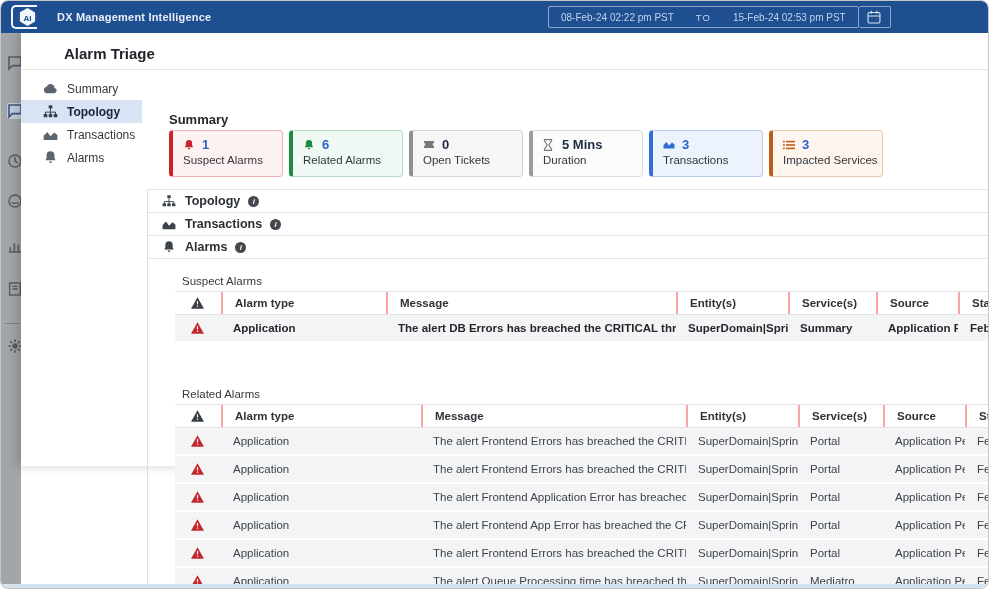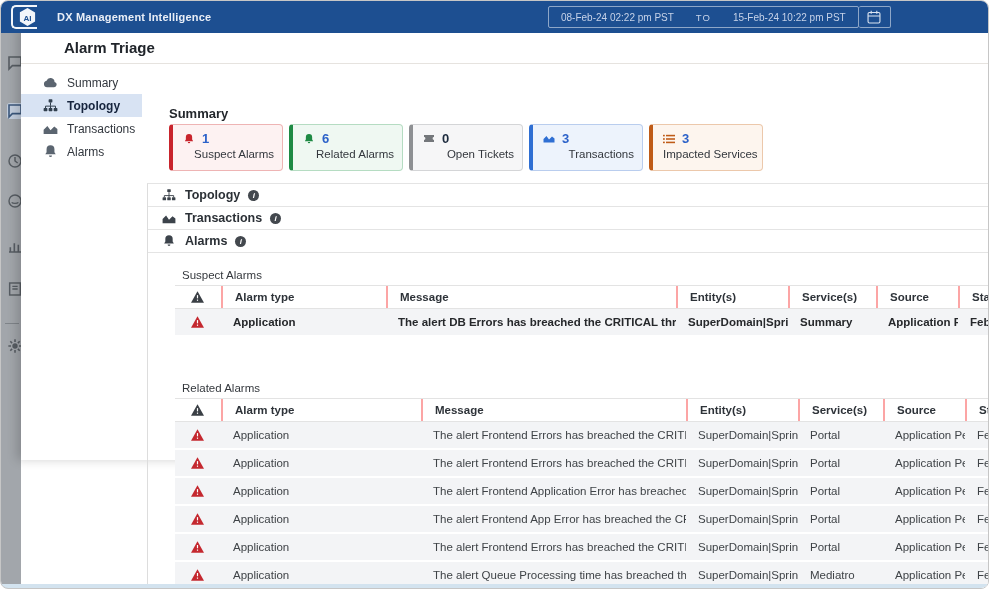--- a/index.html
+++ b/index.html
@@ -17,21 +17,21 @@
   .cal-box { width:32px; height:22px; border:1px solid rgba(255,255,255,.5); border-left:none; border-radius:2px; display:flex; align-items:center; justify-content:center; }
   .to-label { letter-spacing:1px; font-size:9.5px; }
 
   
   .back-sidebar { position:absolute; left:0; top:32px; width:20px; height:557px; background:#a2a6ab; z-index:5; overflow:hidden; }
   .back-icon { position:absolute; left:6px; width:16px; height:16px; color:#4b5157; opacity:.85; }
   .back-icon.hl { background:#c9d6e8; border-radius:3px; }
   .back-divider { position:absolute; left:4px; width:14px; border-top:1px solid #7f8489; }
 
   
-  .modal { position:absolute; left:20px; top:26px; width:969px; height:433px; background:#fff; z-index:10; box-shadow:-4px 0 10px rgba(0,0,0,.18);text-align:right; }
+  .modal { position:absolute; left:20px; top:32px; width:969px; height:433px; background:#fff; z-index:10; box-shadow:-4px 0 10px rgba(0,0,0,.18); }
   .modal-title { position:absolute; left:43px; top:12px; font-size:15px; font-weight:bold; color:#20242a; }
   .modal-divider { position:absolute; left:0; top:36px; width:100%; border-top:1px solid #e6e3df; }
 
   
   .modal-nav { position:absolute; left:0; top:44px; width:121px; }
   .nav-item { display:flex; align-items:center; gap:9px; height:23px; padding-left:22px; cursor:pointer; color:#33383f; font-size:12px; }
   .nav-item .nicon { width:15px; height:15px; color:#5b6570; flex:0 0 auto; display:flex; align-items:center; }
   .nav-item.active { background:#d8e3f3; color:#16243d; font-weight:bold; }
   .nav-item.active .nicon { color:#32404f; }
 
@@ -83,21 +83,21 @@
       <svg class="logo-hex" width="19" height="21" viewBox="0 0 20 22">
           <path d="M10 1l8 4.7v9.6L10 20l-8-4.7V5.4z" fill="#f2f5fa"></path>
           <text x="10" y="14.5" text-anchor="middle" font-size="8.5" font-weight="bold" fill="#1d4f91">AI</text>
         </svg>
     </div>
     <span class="app-title">DX Management Intelligence</span>
     <div class="date-group">
       <div class="date-box">
         <span>08-Feb-24 02:22 pm PST</span>
         <span class="to-label">TO</span>
-        <span>15-Feb-24 10:22 pm PST</span>
+        <span>15-Feb-24 02:53 pm PST</span>
       </div>
       <div class="cal-box">
         <svg width="14" height="14" viewBox="0 0 20 20">
             <rect x="1.5" y="3.5" width="17" height="15" rx="2" fill="none" stroke="#dce5f2" stroke-width="1.6"></rect>
             <path d="M1.5 8.5h17" stroke="#dce5f2" stroke-width="1.6"></path>
             <path d="M6 1.2v4M14 1.2v4" stroke="#dce5f2" stroke-width="1.6"></path>
           </svg>
       </div>
     </div>
   </div>
@@ -205,20 +205,31 @@
       <div class="card" style="background: rgb(246, 246, 247); border-color: rgb(212, 213, 215) rgb(212, 213, 215) rgb(212, 213, 215) rgb(142, 144, 147);">
         <div class="card-top">
             <span class="card-icon" style="color: rgb(116, 119, 123);">
               <svg viewBox="0 0 24 16" width="12" height="9">
                 <path d="M2 1h20v4.2a2.8 2.8 0 0 0 0 5.6V15H2v-4.2a2.8 2.8 0 0 0 0-5.6z" fill="currentColor"></path>
               </svg>
             </span>
             <span class="card-value" style="color: rgb(29, 43, 62);">0</span>
           </div>
         <div class="card-label">Open Tickets</div>
+      </div>
+      <div class="card" style="background: rgb(251, 251, 252); border-color: rgb(220, 220, 222) rgb(220, 220, 222) rgb(220, 220, 222) rgb(154, 156, 160);">
+        <div class="card-top">
+            <span class="card-icon" style="color: rgb(116, 119, 123);">
+              <svg viewBox="0 0 16 20" width="10" height="12">
+                <path d="M2 1h12v2l-4.7 7L14 17v2H2v-2l4.7-7L2 3z" fill="none" stroke="currentColor" stroke-width="1.8"></path>
+              </svg>
+            </span>
+            <span class="card-value" style="color: rgb(29, 43, 62);">5 Mins</span>
+          </div>
+        <div class="card-label">Duration</div>
       </div>
       <div class="card" style="background: rgb(237, 243, 252); border-color: rgb(185, 205, 238) rgb(185, 205, 238) rgb(185, 205, 238) rgb(47, 111, 211);">
         <div class="card-top">
             <span class="card-icon" style="color: rgb(47, 111, 211);">
               <svg viewBox="0 0 24 18" width="12" height="9">
                 <path d="M1 17V10l6-6 5 7 6-6 5 4v8z" fill="currentColor"></path>
               </svg>
             </span>
             <span class="card-value" style="color: rgb(44, 98, 201);">3</span>
           </div>

